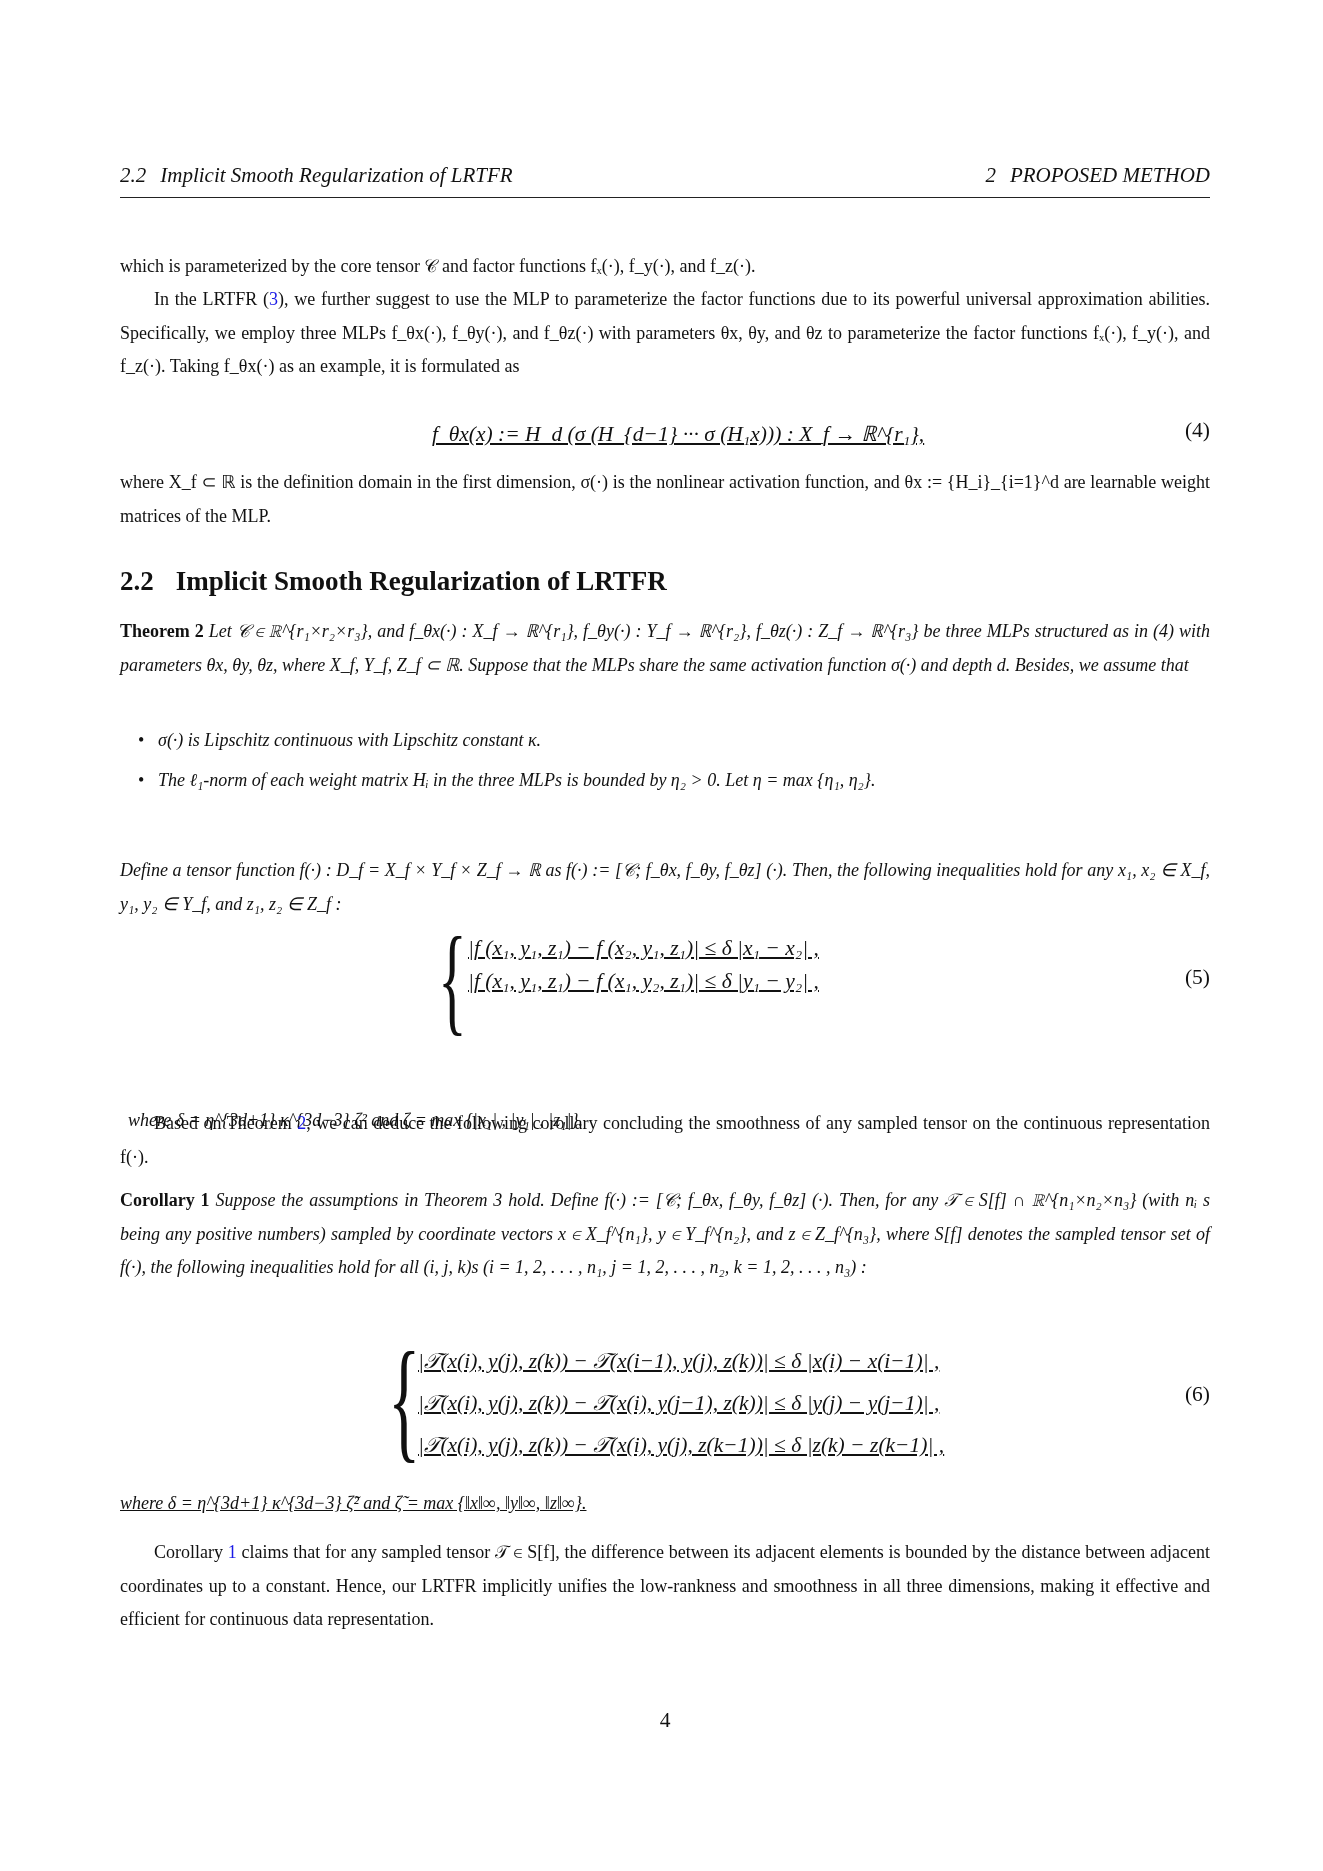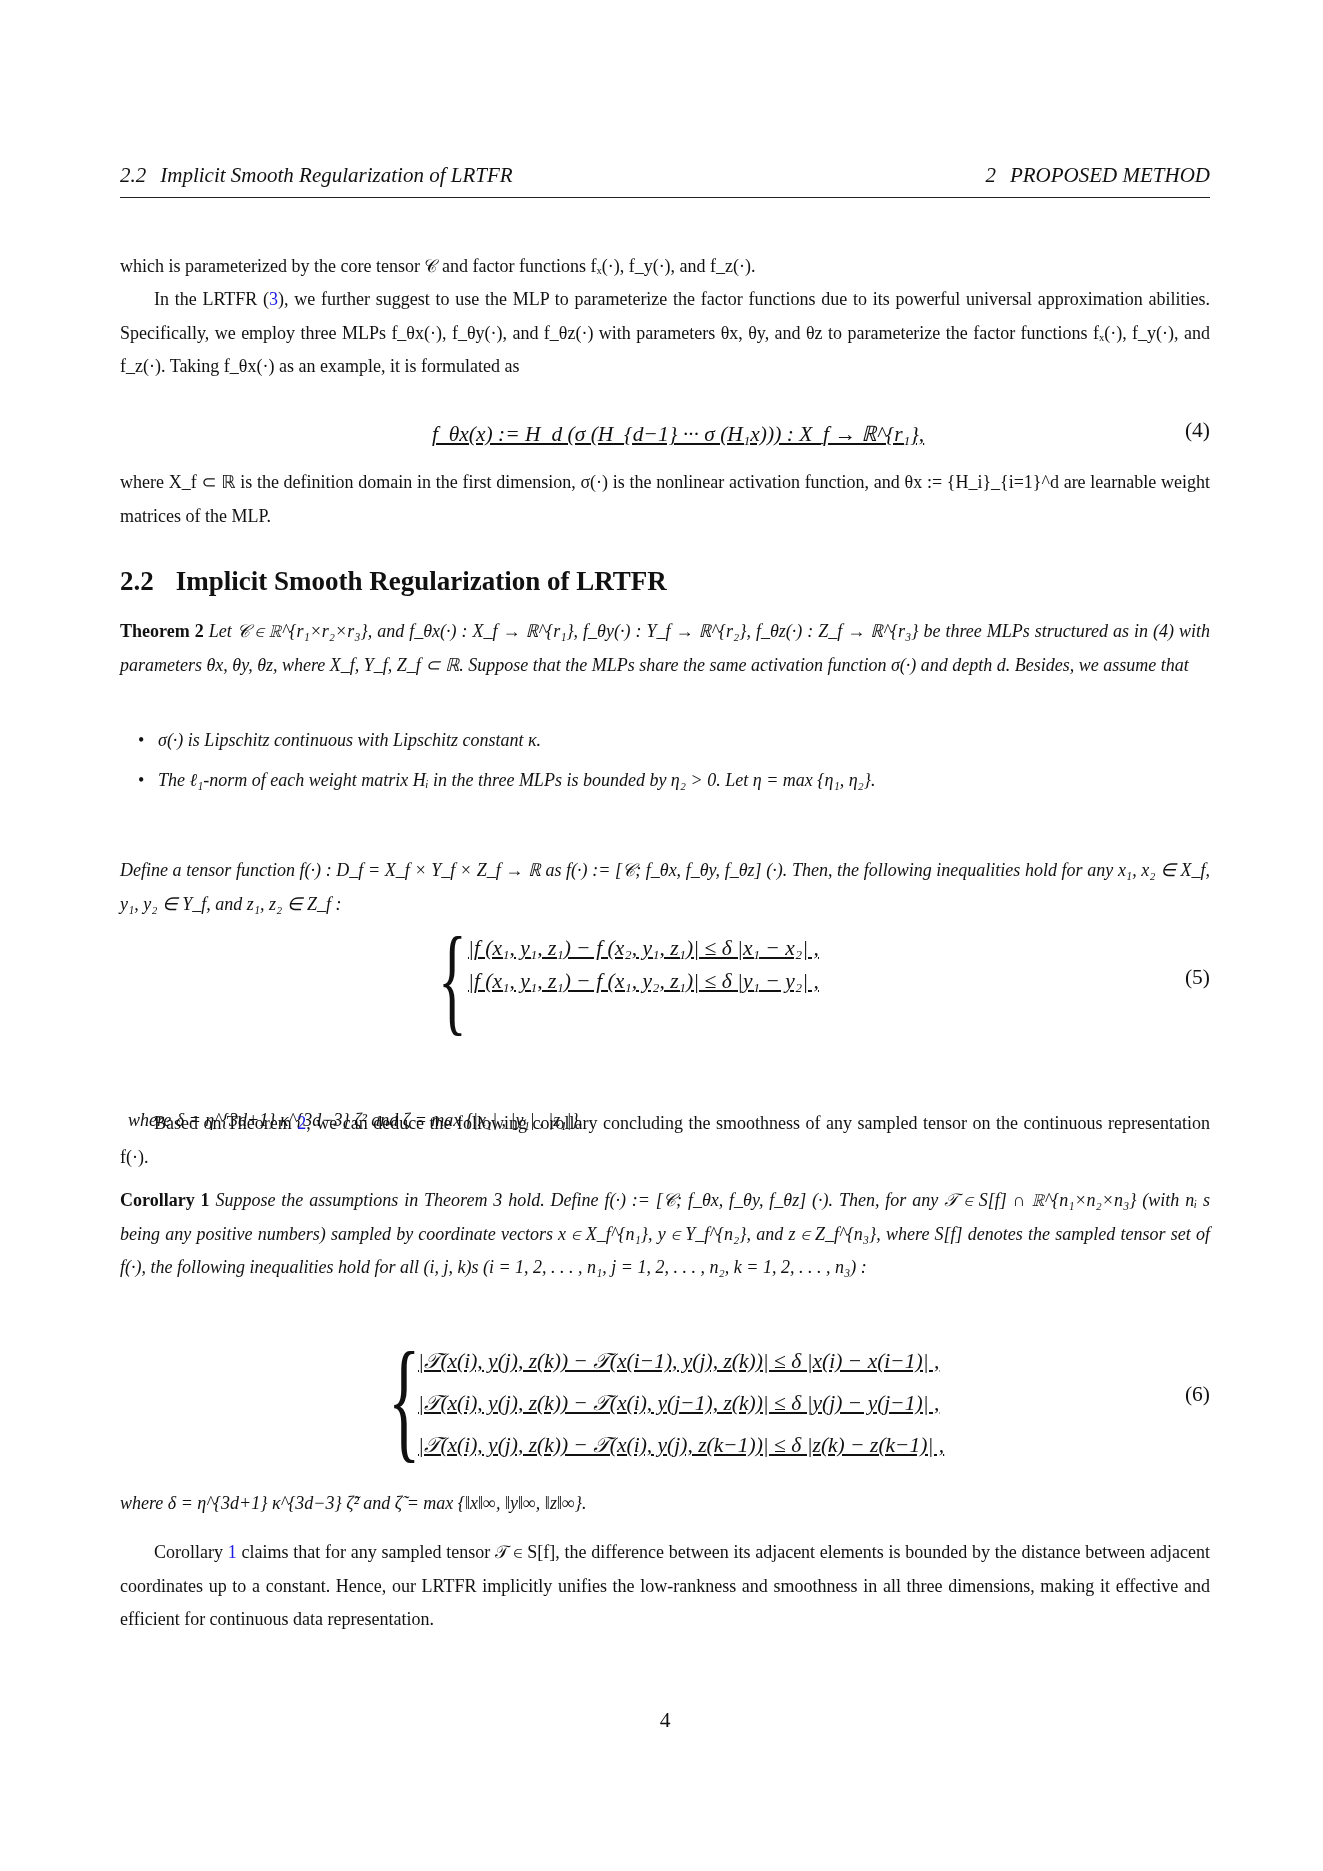--- a/index.html
+++ b/index.html
@@ -100,20 +100,20 @@
   <div class="eq" style="top:1340px; height:130px;">
     <span class="brace" style="left:268px; top:-8px; font-size:135px;">{</span>
     <div class="body it" style="left:298px; top:0; line-height:42px;">
       <div class="line">|𝒯(x(i), y(j), z(k)) − 𝒯(x(i−1), y(j), z(k))| ≤ δ |x(i) − x(i−1)| ,</div>
       <div class="line">|𝒯(x(i), y(j), z(k)) − 𝒯(x(i), y(j−1), z(k))| ≤ δ |y(j) − y(j−1)| ,</div>
       <div class="line">|𝒯(x(i), y(j), z(k)) − 𝒯(x(i), y(j), z(k−1))| ≤ δ |z(k) − z(k−1)| ,</div>
     </div>
     <span class="eqnum" style="top:42px;">(6)</span>
   </div>
 
-  <div class="txt it" style="top:1487px;">where δ = η^{3d+1} κ^{3d−3} ζ̃² and ζ̃ = max {‖x‖∞, ‖y‖∞, ‖z‖∞}.</div>
+  <div class="txt it" style="top:1487px;text-decoration:underline;">where δ = η^{3d+1} κ^{3d−3} ζ̃² and ζ̃ = max {‖x‖∞, ‖y‖∞, ‖z‖∞}.</div>
 
   <div class="txt indent" style="top:1536px;">
     <span>Corollary </span><span class="link">1</span><span> claims that for any sampled tensor 𝒯 ∈ S[f], the difference between its adjacent elements is bounded by the distance between adjacent coordinates up to a constant. Hence, our LRTFR implicitly unifies the low-rankness and smoothness in all three dimensions, making it effective and efficient for continuous data representation.</span>
   </div>
 
   <div class="pagenum">4</div>
 </div>
 
 </body></html>

